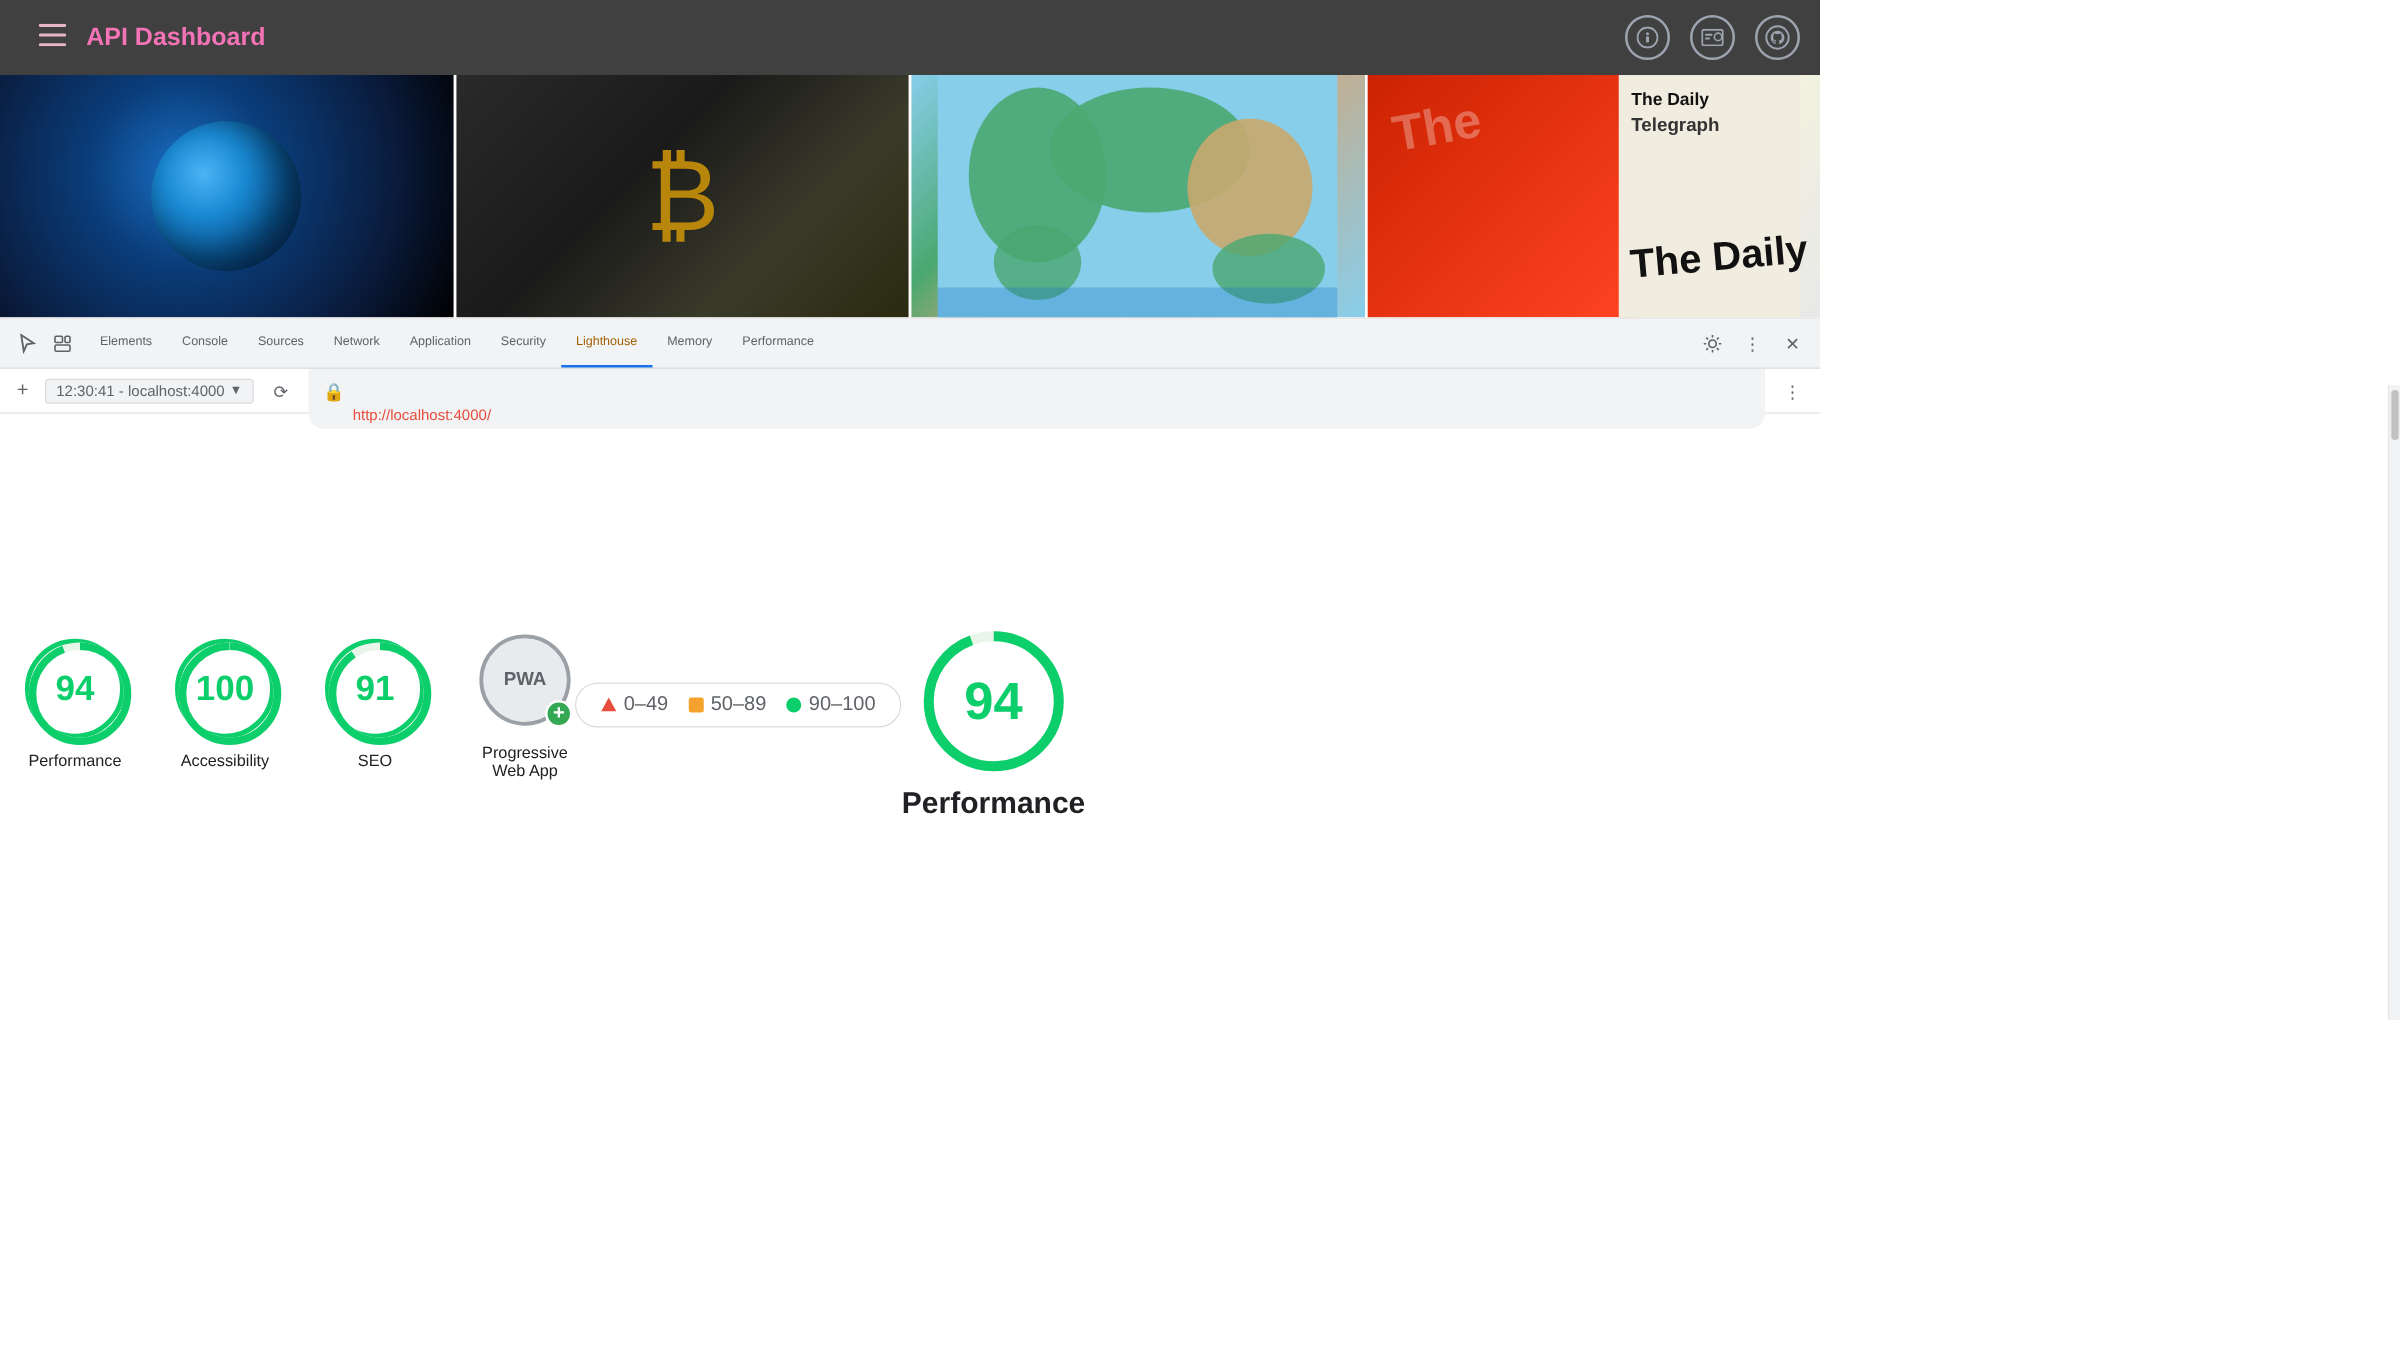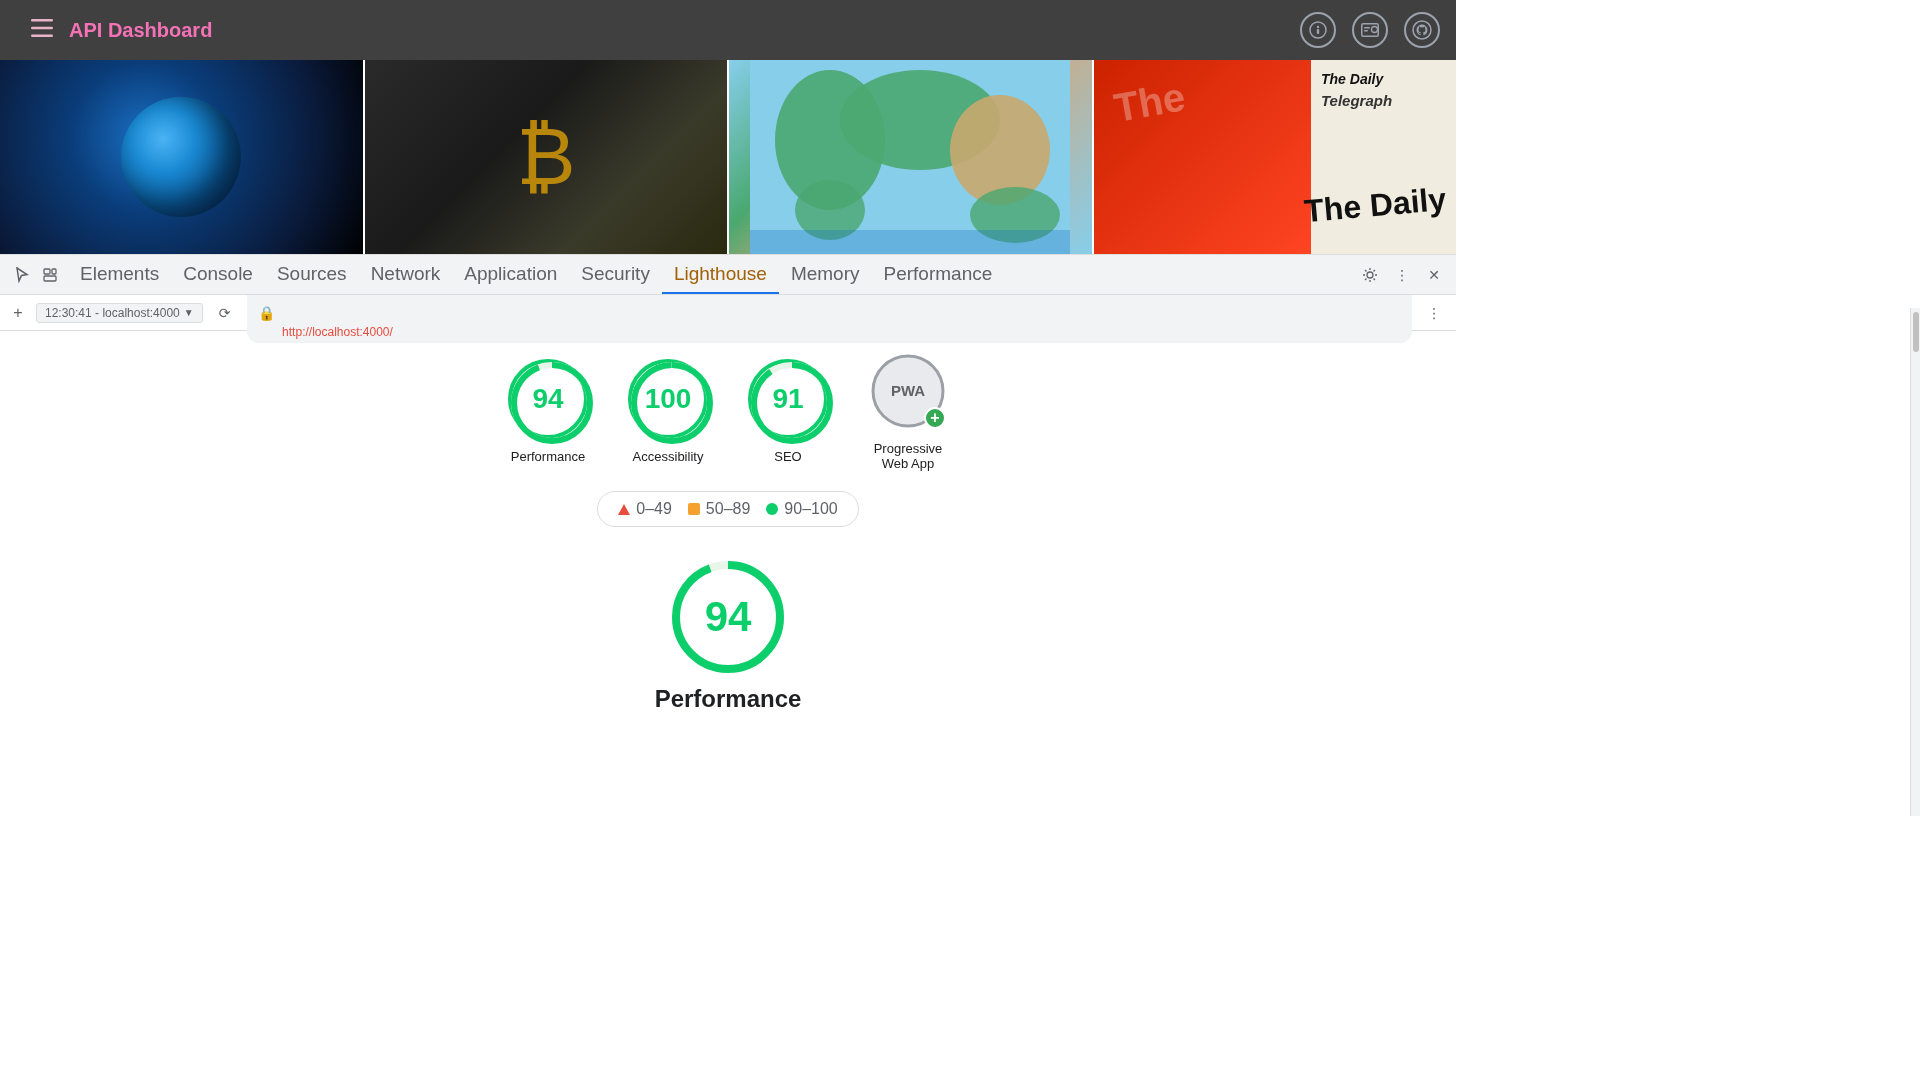--- a/index.html
+++ b/index.html
@@ -131,21 +131,21 @@
       display: flex;
       align-items: center;
       height: 100%;
       margin-left: 4px;
     }
     .devtools-tab {
       padding: 0 12px;
       height: 100%;
       display: flex;
       align-items: center;
-      font-size: 19px;
+      font-size: 10px;
       color: #5f6368;
       cursor: pointer;
       border-bottom: 2px solid transparent;
       white-space: nowrap;
     }
     .devtools-tab.active {
       color: #a16207;
       border-bottom: 2px solid #1a73e8;
     }
     .devtools-toolbar-right {
@@ -197,21 +197,20 @@
       align-items: center;
       gap: 6px;
     }
     .lock-icon { color: #e74c3c; font-size: 14px; }
 
     
     #lighthouse-content {
       background: #fff;
       padding: 20px;
       display: flex;
-      flex-direction: column;
       align-items: center;
       overflow-y: auto;
       height: calc(816px - 60px - 195px - 40px - 36px);
     }
 
     
     .scores-row {
       display: flex;
       gap: 40px;
       justify-content: center;
@@ -395,21 +394,21 @@
         <ellipse cx="80" cy="150" rx="35" ry="30" fill="#4aa870" opacity="0.8"></ellipse>
         <ellipse cx="265" cy="155" rx="45" ry="28" fill="#4aa870" opacity="0.8"></ellipse>
         <rect x="0" y="170" width="320" height="25" fill="#1a6fc4" opacity="0.3"></rect>
       </svg>
     </div>
   </div>
   <div class="img-placeholder">
     <div class="img-newspaper">
       <div style="position:relative;width:100%;height:100%;overflow:hidden;">
         <div style="position:absolute;top:0;left:0;width:60%;height:100%;background:linear-gradient(135deg,#cc2200,#ff4422);"></div>
-        <div style="position:absolute;top:0;right:0;width:40%;height:100%;background:#f0ede0;font-style:italic;">
+        <div style="position:absolute;top:0;right:16px;width:40%;height:100%;background:#f0ede0;">
           <div style="padding:10px;font-size:11px;color:#333;line-height:1.4;">
             <div style="font-size:14px;font-weight:900;color:#111;">The Daily</div>
             <div style="font-size:15px;">Telegraph</div>
           </div>
         </div>
         <div style="position:absolute;top:20px;left:20px;font-size:40px;font-weight:900;color:rgba(255,255,255,0.3);transform:rotate(-10deg);">The</div>
       </div>
     </div>
   </div>
 </div>

